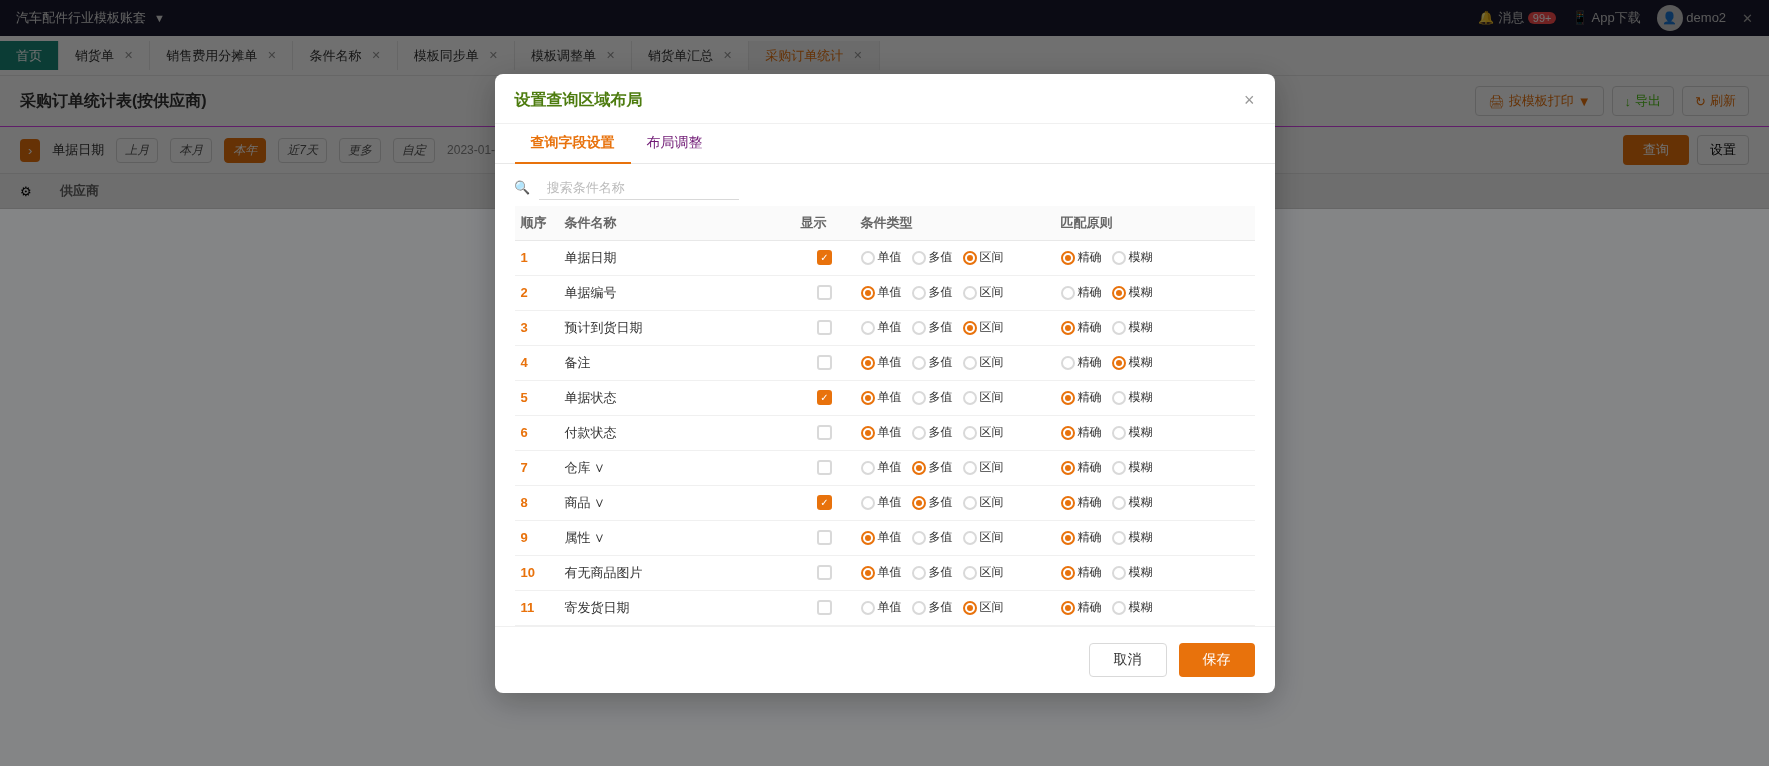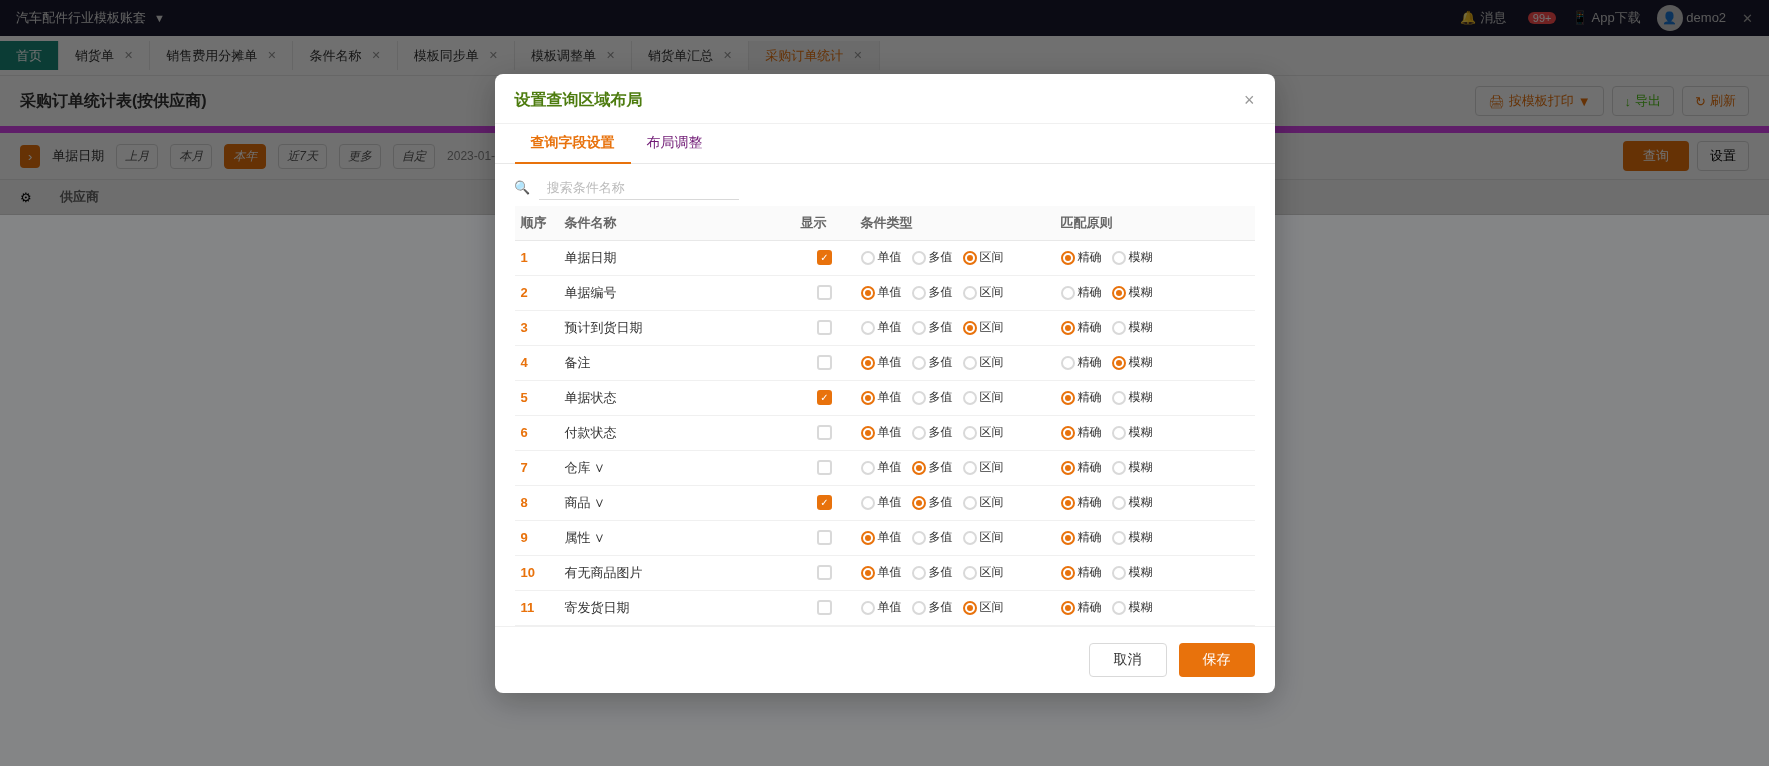--- a/index.html
+++ b/index.html
@@ -10,21 +10,21 @@
       background: #1a1a2e;
       height: 36px;
       display: flex;
       align-items: center;
       justify-content: space-between;
       padding: 0 16px;
       color: #ccc;
     }
     .top-nav-left { font-size: 13px; color: #ddd; display: flex; align-items: center; gap: 8px; }
     .top-nav-right { display: flex; align-items: center; gap: 16px; font-size: 13px; }
-    .nav-badge { background: #ff4d4f; color: white; border-radius: 10px; padding: 0 5px; font-size: 11px; margin-left: 18px; }
+    .nav-badge { background: #ff4d4f; color: white; border-radius: 10px; padding: 0 5px; font-size: 11px; margin-left: 0; }
     .avatar { width: 26px; height: 26px; border-radius: 50%; background: #ccc; display: inline-flex; align-items: center; justify-content: center; font-size: 12px; color: #333; }
 
     
     .tab-bar {
       background: #fff;
       height: 40px;
       display: flex;
       align-items: center;
       padding: 0 0;
       border-bottom: 1px solid #e8e8e8;
@@ -46,21 +46,21 @@
       background: #f5f5f5;
       color: #e8720c;
     }
     .tab-item.home { background: #1a8a7a; color: #fff; }
     .tab-close { font-size: 11px; color: #999; margin-left: 4px; cursor: pointer; }
 
     
     .page-header {
       background: #fff;
       padding: 10px 20px;
-      border-bottom: 7px solid #d946ef;
+      border-bottom: 1px solid #d946ef;
       display: flex;
       align-items: center;
       justify-content: space-between;
     }
     .page-title { font-size: 16px; font-weight: bold; color: #333; }
     .page-actions { display: flex; gap: 8px; align-items: center; }
     .btn-print { background: #fff; border: 1px solid #d9d9d9; border-radius: 4px; padding: 5px 12px; cursor: pointer; font-size: 13px; display: flex; align-items: center; gap: 4px; color: #e8720c; }
     .btn-export { background: #fff; border: 1px solid #d9d9d9; border-radius: 4px; padding: 5px 12px; cursor: pointer; font-size: 13px; display: flex; align-items: center; gap: 4px; color: #52c41a; }
     .btn-refresh { background: #fff; border: 1px solid #d9d9d9; border-radius: 4px; padding: 5px 12px; cursor: pointer; font-size: 13px; display: flex; align-items: center; gap: 4px; color: #e8720c; }
 

